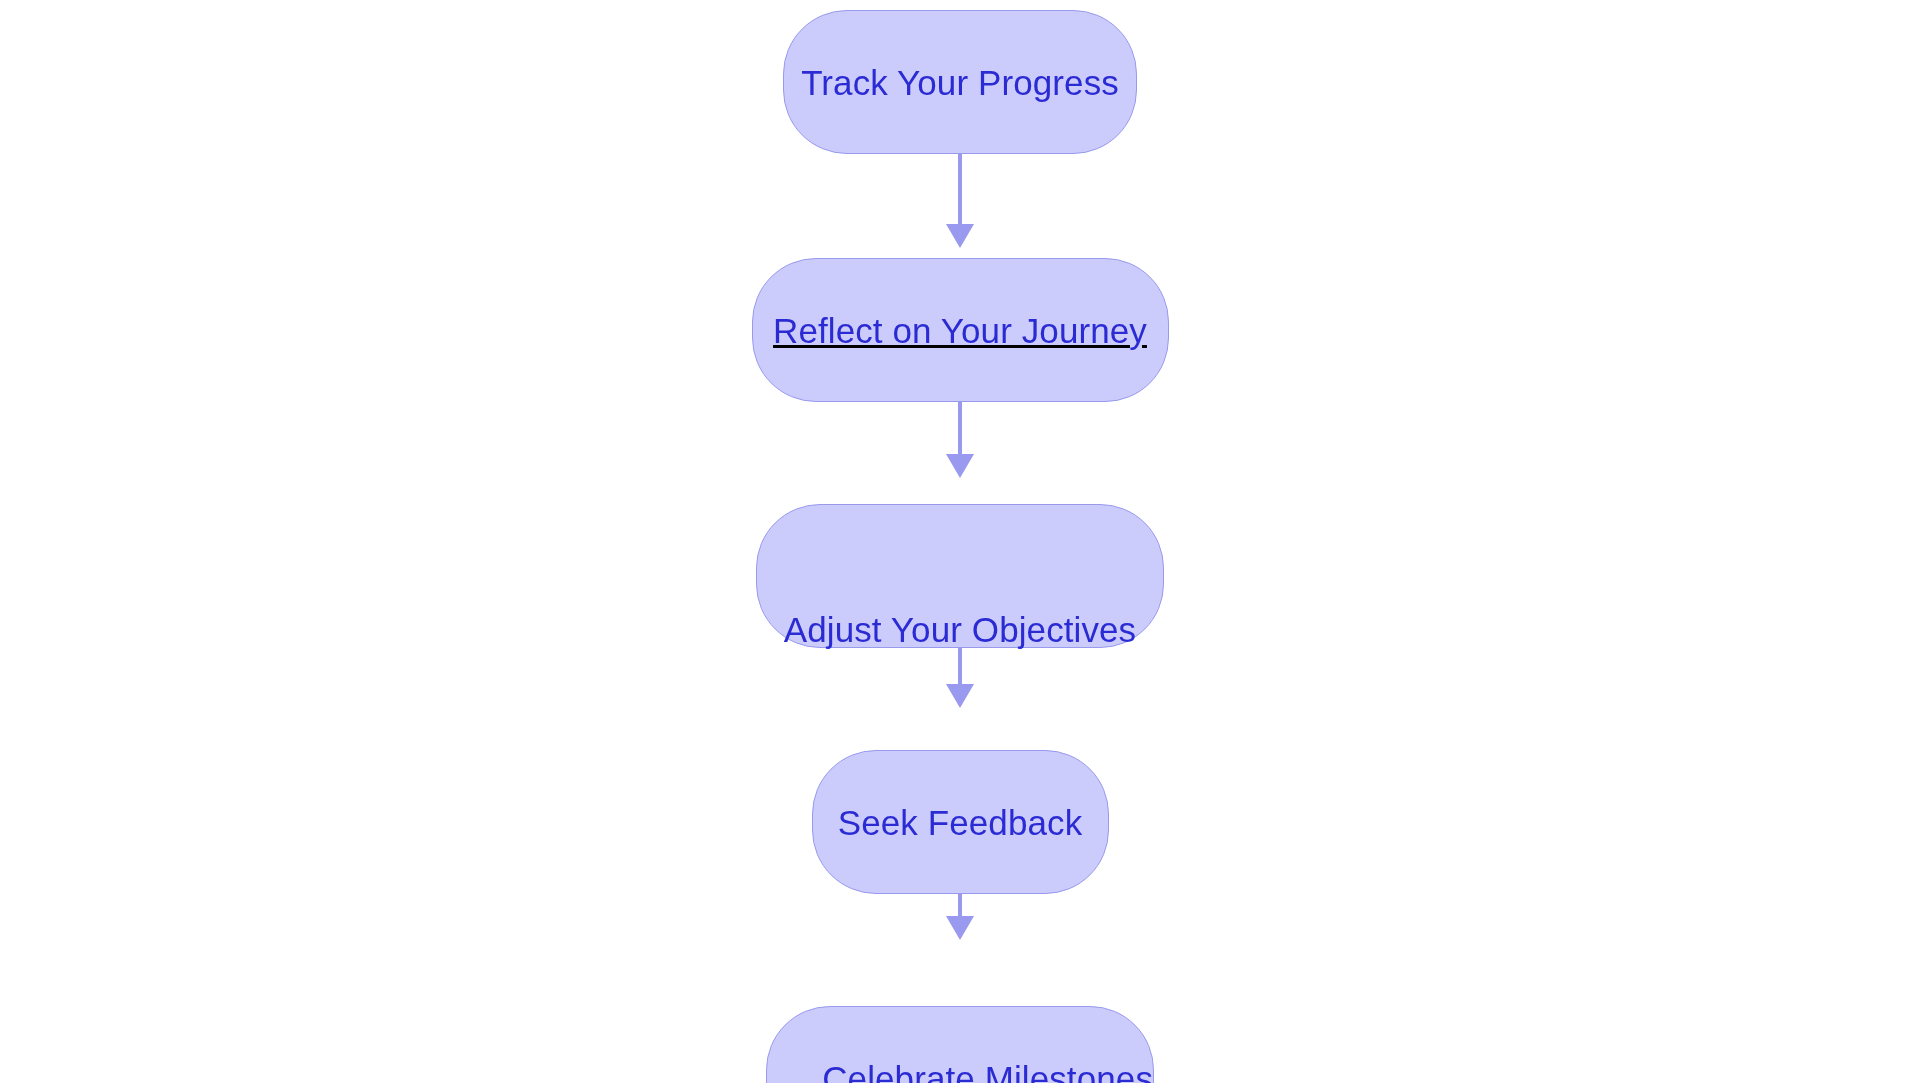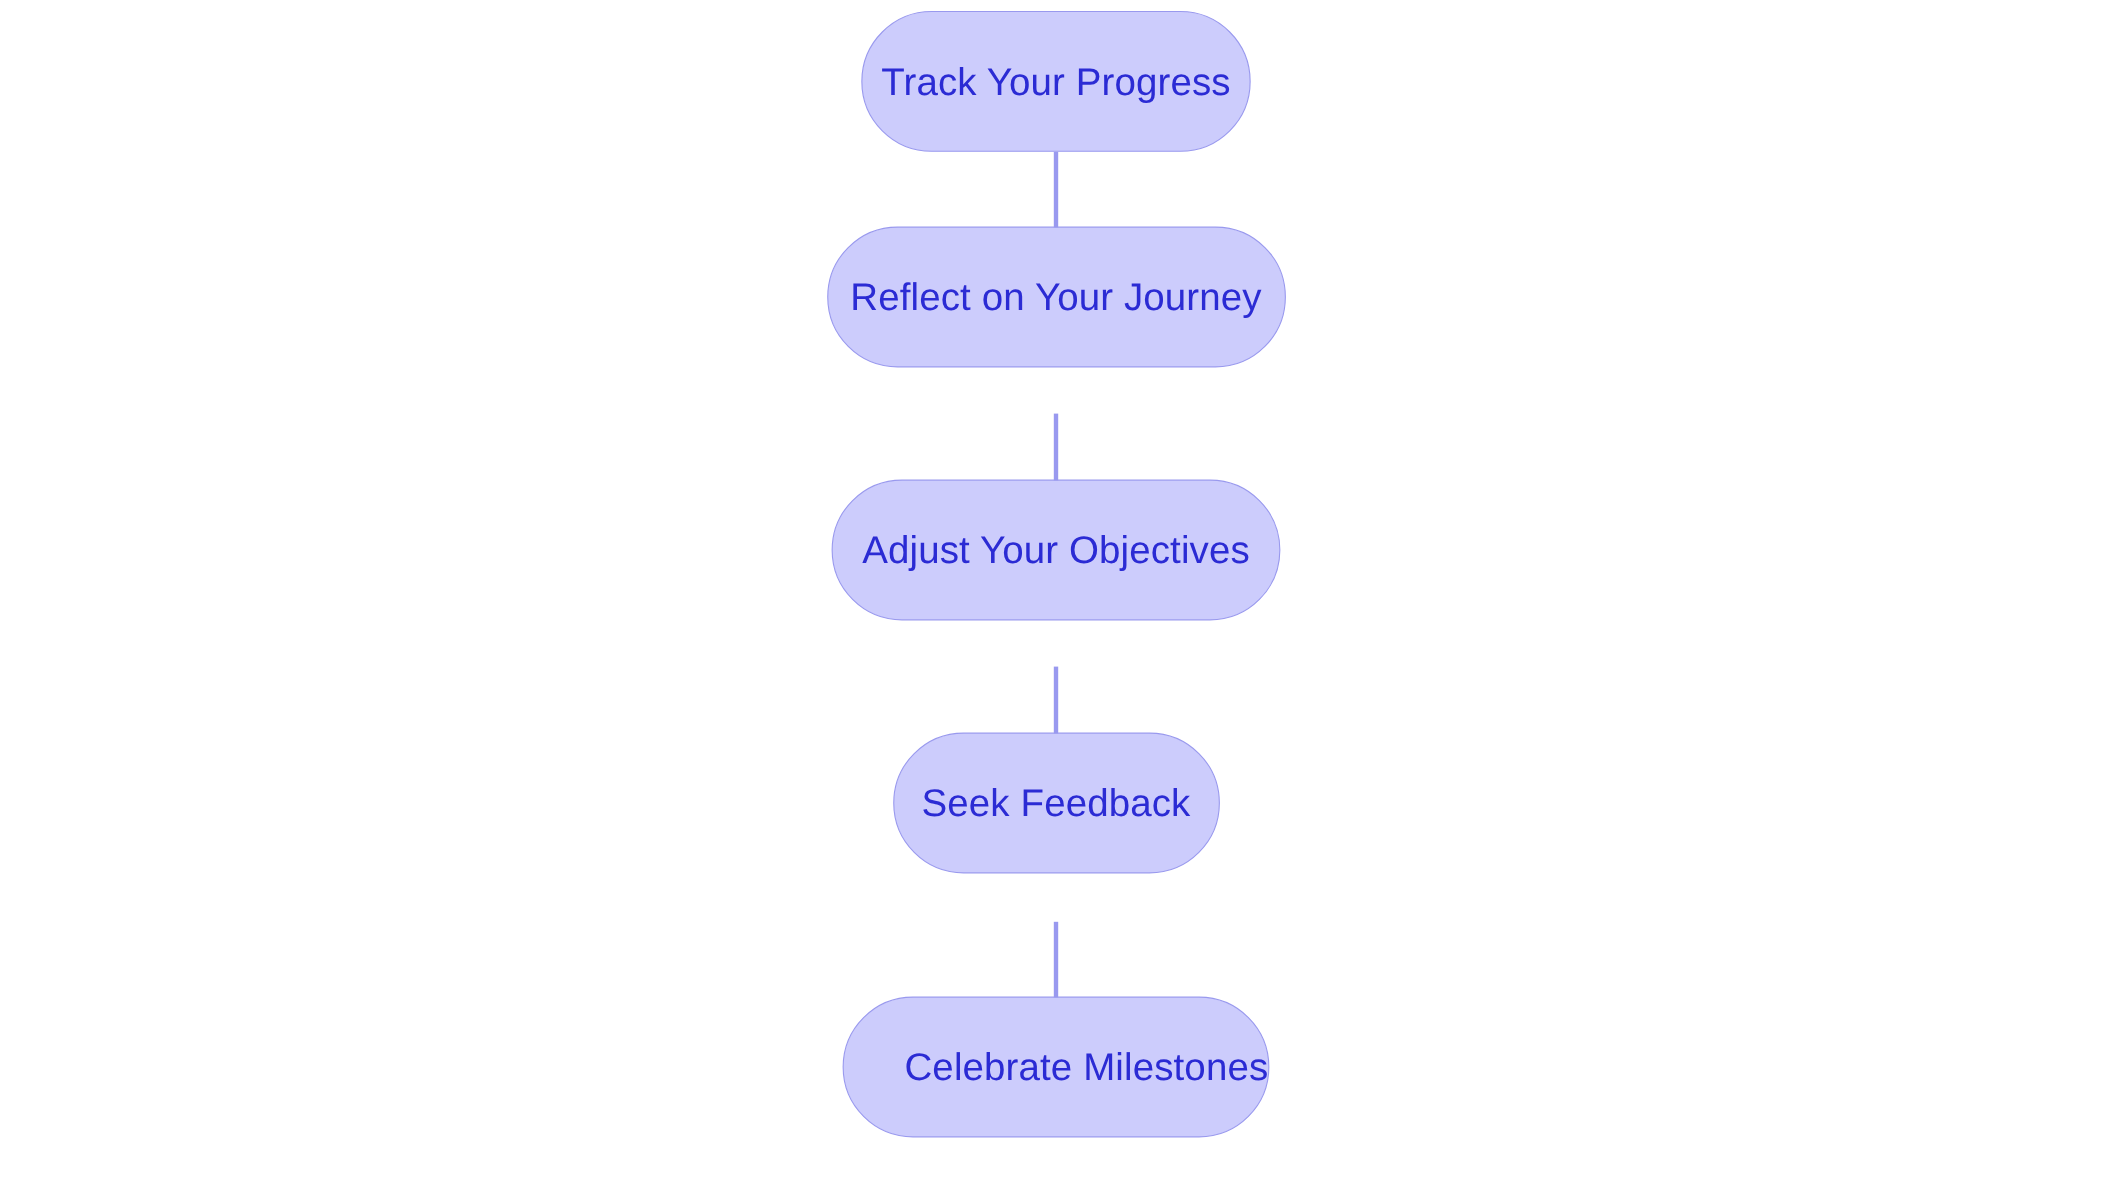--- a/index.html
+++ b/index.html
@@ -27,21 +27,21 @@
     top: 0;
     width: 1920px;
     height: 1083px;
     display: flex;
     flex-direction: column;
     align-items: center;
   }
 
   .node {
     box-sizing: border-box;
-    height: 128px;
+    height: 144px;
     border-radius: 64px;
     background: #ccccfc;
     border: 1.6px solid #9999ee;
     display: flex;
     align-items: center;
     justify-content: center;
     flex: 0 0 auto;
   }
 
   .node-label {
@@ -55,22 +55,22 @@
 
   
   .node-w1 { width: 354px; }
   .node-w2 { width: 417px; }
   .node-w3 { width: 408px; }
   .node-w4 { width: 297px; }
   .node-w5 { width: 388px; justify-content: flex-end; }
 
   
   .node-1 { margin-top: 10px; }
-  .node-2 { margin-top: 68px; }
-  .node-3 { margin-top: 102px; }
+  .node-2 { margin-top: 104px; text-decoration: underline; }
+  .node-3 { margin-top: 102px; align-items: flex-end; }
   .node-4 { margin-top: 102px; }
   .node-5 { margin-top: 112px; }
 
   .connector {
     position: absolute;
     left: 50%;
     transform: translateX(-50%);
     width: 30px;
     pointer-events: none;
   }

